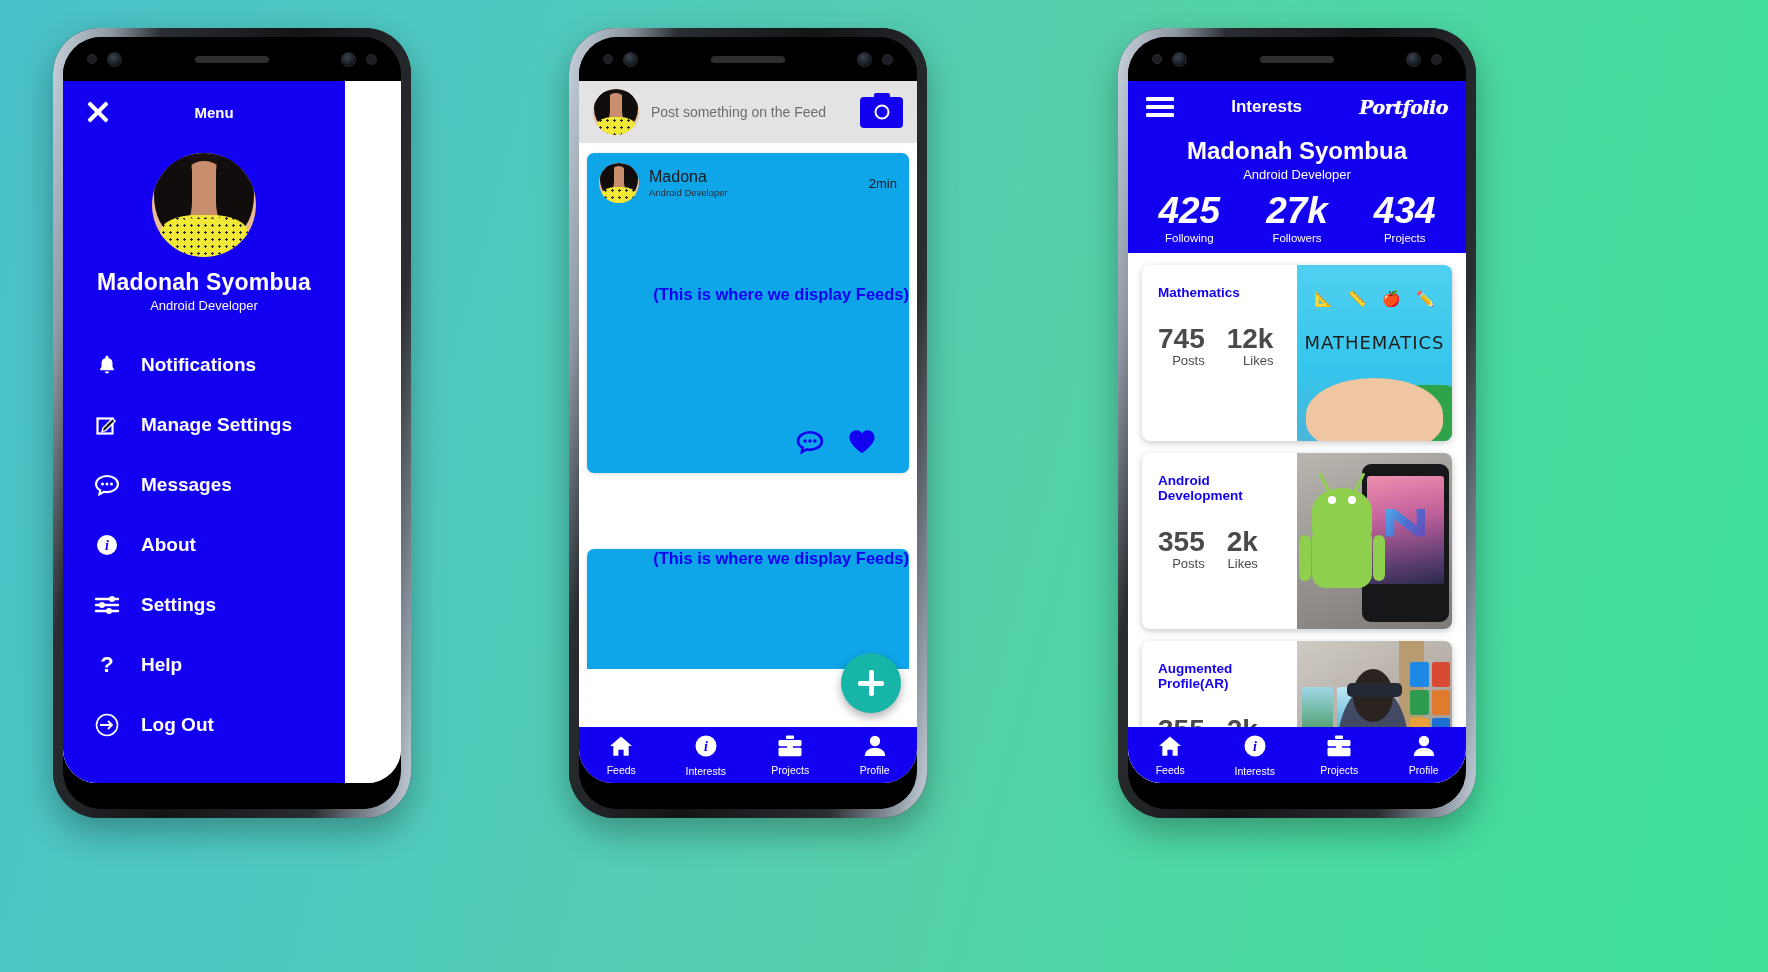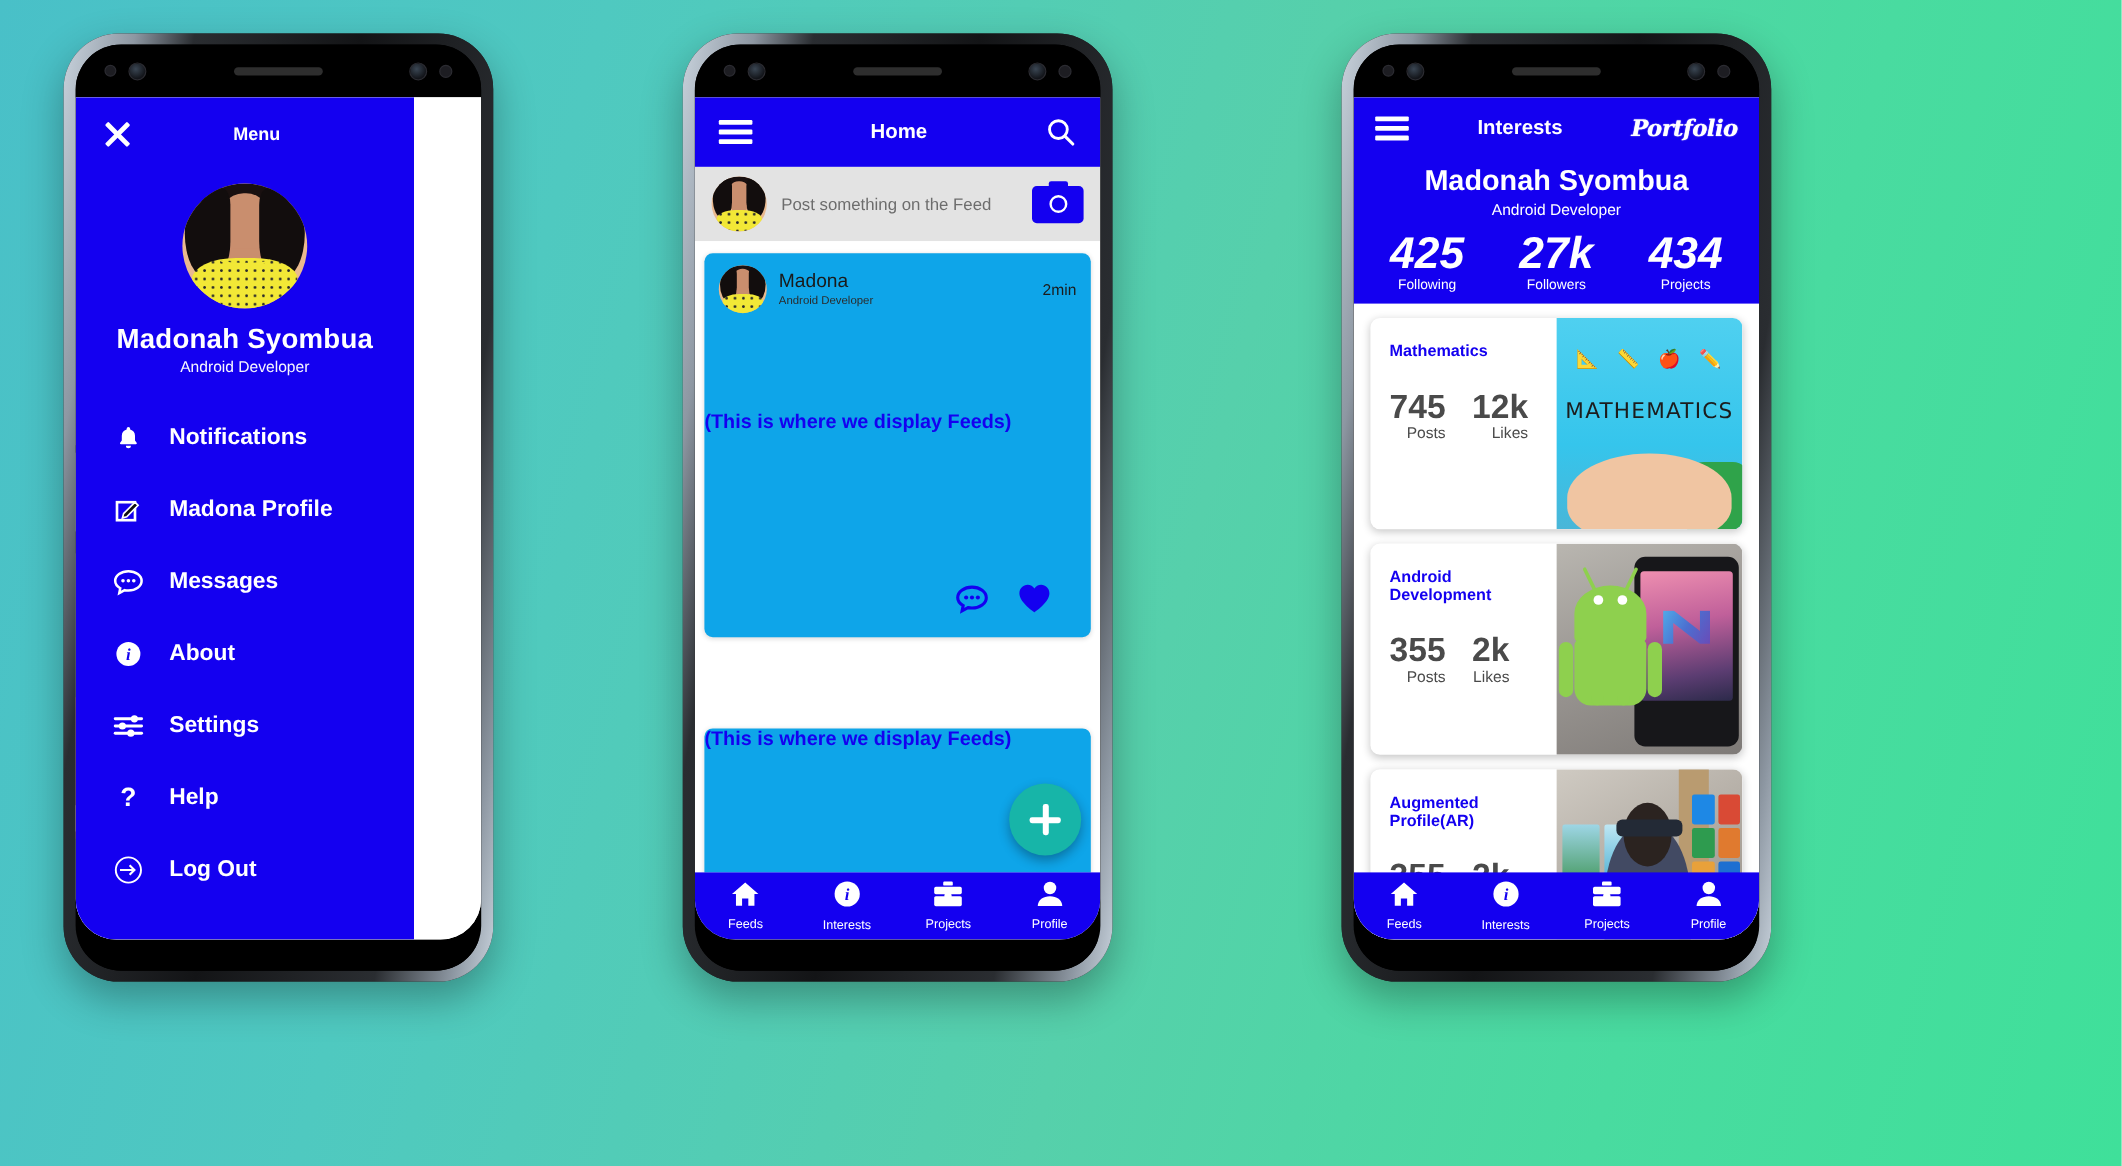--- a/index.html
+++ b/index.html
@@ -197,21 +197,21 @@
     box-shadow: 0 1px 4px rgba(0,0,0,0.14);
     position: relative;
   }
   .post-head { display: flex; align-items: center; padding: 10px 12px 4px 12px; }
   .post-meta { margin-left: 10px; flex: 1; }
   .post-name { font-size: 16px; color: #1a1a1a; }
   .post-role { font-size: 9.5px; color: #2b2b2b; margin-top: 1px; }
   .post-time { font-size: 13px; color: #1b1b1b; }
   .feed-placeholder {
     color: #1400f0; font-weight: bold; font-size: 16.5px;
-    text-align: left;
+    text-align: right;
   }
   .post-actions {
     display: flex; justify-content: flex-end; align-items: center;
     gap: 22px; padding: 10px 32px 12px 0;
   }
   .fab {
     position: absolute; right: 16px; bottom: 70px;
     width: 60px; height: 60px; border-radius: 50%;
     background: #17b5a8;
     box-shadow: 0 4px 10px rgba(0,0,0,0.32);
@@ -381,21 +381,21 @@
             <span class="menu-label">Notifications</span>
           </div>
 
           <div class="menu-item">
             <span class="menu-ico">
               <svg width="24" height="24" viewBox="0 0 24 24">
                   <rect x="2.5" y="5.5" width="15" height="15" fill="none" stroke="#fff" stroke-width="2.2"></rect>
                   <path d="M8 15l9.5-9.5 2.6 2.6L10.6 17.6 7 18.6z" fill="#111" stroke="#fff" stroke-width="1.4"></path>
                 </svg>
             </span>
-            <span class="menu-label">Madona Profile</span>
+            <span class="menu-label">Manage Settings</span>
           </div>
 
           <div class="menu-item">
             <span class="menu-ico">
               <svg width="26" height="24" viewBox="0 0 26 24">
                   <path d="M13 3C6.9 3 2 6.6 2 11c0 2.5 1.6 4.8 4.2 6.2l-.8 4 4.5-2.4c1 .2 2 .3 3.1.3 6.1 0 11-3.6 11-8S19.1 3 13 3z" fill="none" stroke="#fff" stroke-width="2.1"></path>
                   <circle cx="8.5" cy="11" r="1.5" fill="#fff"></circle>
                   <circle cx="13" cy="11" r="1.5" fill="#fff"></circle>
                   <circle cx="17.5" cy="11" r="1.5" fill="#fff"></circle>
                 </svg>
@@ -460,34 +460,20 @@
   <div class="phone-inner">
     <div class="notchbar">
       <div class="sensor s1"></div>
       <div class="sensor s2"></div>
       <div class="speaker"></div>
       <div class="sensor s3"></div>
       <div class="sensor s4"></div>
     </div>
     <div class="screen">
 
-      <div class="appbar">
-        <div class="hamburger">
-          <span></span>
-            <span></span>
-            <span></span>
-        </div>
-        <div class="appbar-title">Home</div>
-        <div class="search-ico">
-          <svg width="26" height="26" viewBox="0 0 26 26">
-              <circle cx="11" cy="11" r="7.4" fill="none" stroke="#fff" stroke-width="2.4"></circle>
-              <line x1="16.4" y1="16.4" x2="23" y2="23" stroke="#fff" stroke-width="2.6" stroke-linecap="round"></line>
-            </svg>
-        </div>
-      </div>
 
       <div class="composer">
         <div class="avatar av-md">
           <div class="av-hair-t"></div>
           <div class="av-face"></div>
           <div class="av-hair-l"></div>
           <div class="av-hair-r"></div>
           <div class="av-neck"></div>
           <div class="av-body"></div>
         </div>

